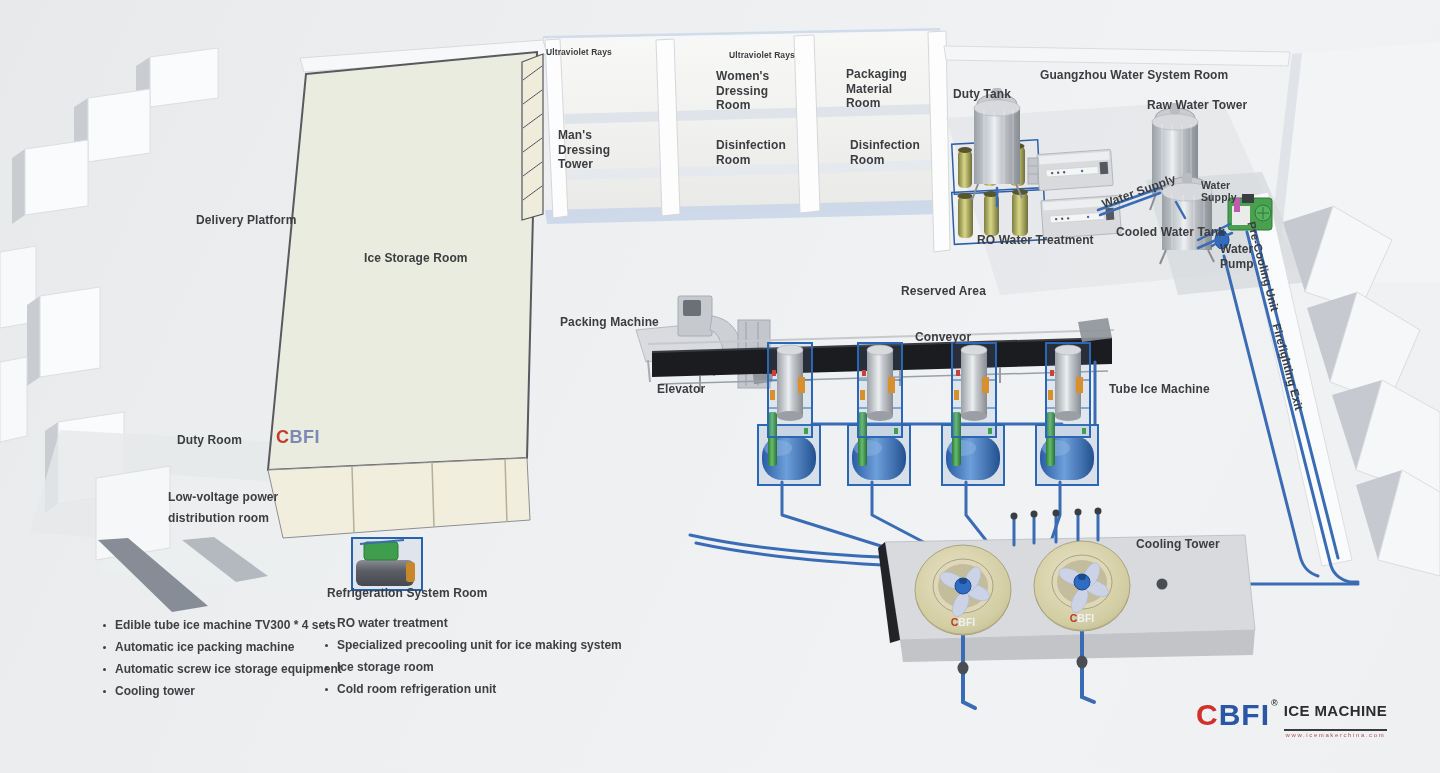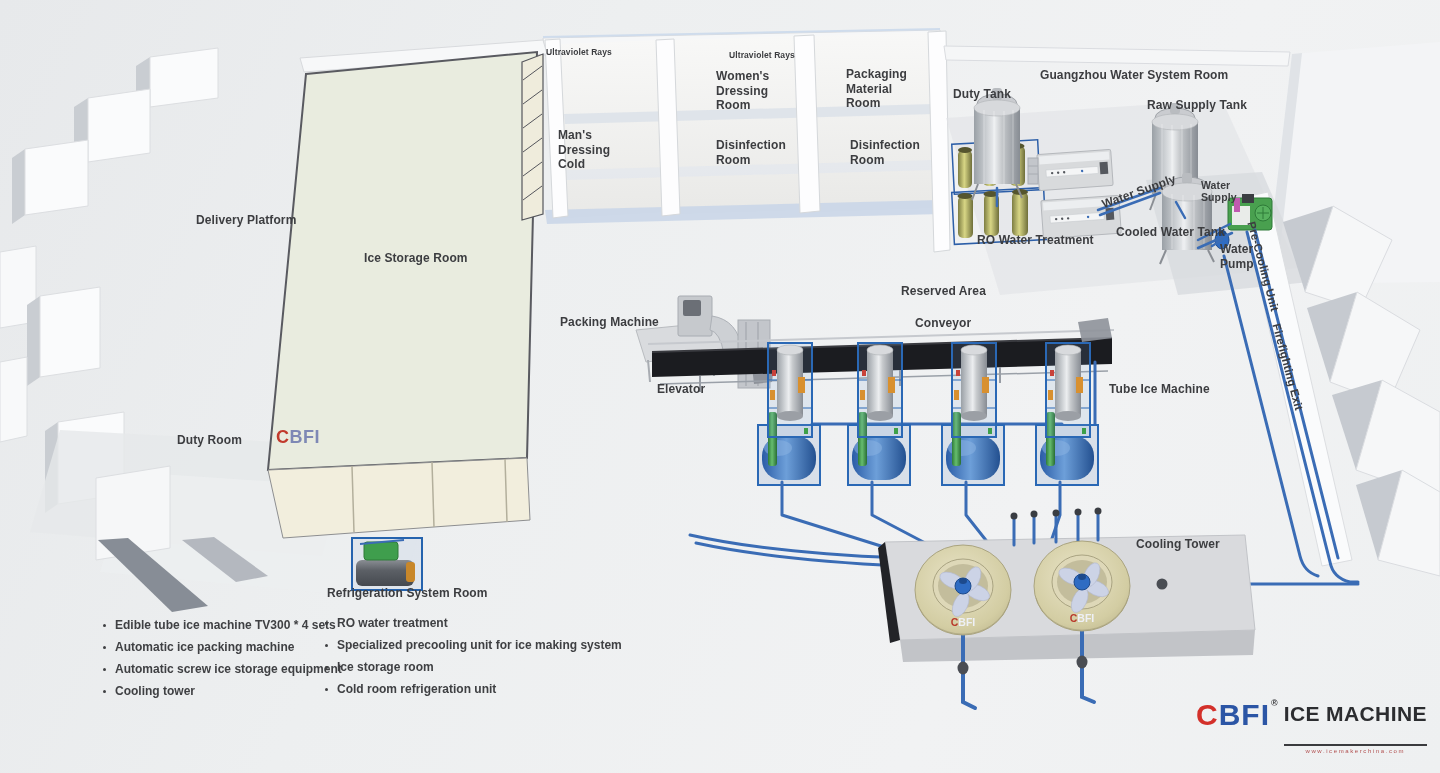--- a/index.html
+++ b/index.html
@@ -21,22 +21,22 @@
   .legend .row{display:flex;align-items:center;margin-bottom:8px;text-align:center;}
   .legend .bullet{width:3px;height:3px;border-radius:50%;background:#3f4043;margin-right:9px;flex:0 0 auto;}
   .legend .txt{font-size:12px;font-weight:600;white-space:nowrap;}
   .disclaimer{position:absolute;width:500px;font-size:9.3px;font-weight:700;color:#2f3033;letter-spacing:.05px;}
   .logo{position:absolute;display:flex;align-items:flex-start;}
   .logo .word{font-size:30px;font-weight:800;line-height:1;letter-spacing:1px;}
   .logo .c{color:#d3302a;}
   .logo .rest{color:#2b55a5;}
   .logo .reg{font-size:9px;color:#3a3b3e;margin:-2px 6px 0 1px;font-weight:700;}
   .logo .right{display:flex;flex-direction:column;align-items:center;margin-top:3px;}
-  .logo .im{font-size:21px;font-weight:700;color:#2c2d30;letter-spacing:.4px;
-    border-bottom:2.5px solid #3a3b3e;padding-bottom:19px;line-height:1.05;white-space:nowrap;}
+  .logo .im{font-size:15px;font-weight:700;color:#2c2d30;letter-spacing:.4px;
+    border-bottom:2.5px solid #3a3b3e;padding-bottom:10px;line-height:1.05;white-space:nowrap;}
   .logo .site{font-size:6px;color:#b25050;letter-spacing:1.6px;margin-top:1.5px;white-space:nowrap;}
 </style>
 </head>
 <body>
 
 <div class="scene">
 
 <svg viewBox="0 0 1440 773" width="1440" height="773">
   <defs>
     <linearGradient id="wallface" x1="0" y1="0" x2="0" y2="1">
@@ -395,52 +395,54 @@
     <use href="#ctw" x="1082" y="586"></use>
   </g>
   <text x="963" y="626" text-anchor="middle" font-family="Liberation Sans, sans-serif" font-size="10.5" font-weight="bold"><tspan fill="#b93a2c">C</tspan><tspan fill="#eef0f6">BFI</tspan></text>
   <text x="1082" y="622" text-anchor="middle" font-family="Liberation Sans, sans-serif" font-size="10.5" font-weight="bold"><tspan fill="#b93a2c">C</tspan><tspan fill="#eef0f6">BFI</tspan></text>
 </svg>
 
 <div class="lbl sm" style="left:546px;top:47px">Ultraviolet Rays</div>
 <div class="lbl sm" style="left:729px;top:50px">Ultraviolet Rays</div>
 <div class="lbl" style="left:558px;top:128px">Man's
 Dressing
-Cold</div>
+Tower</div>
 <div class="lbl" style="left:716px;top:69px">Women's
 Dressing
 Room</div>
 <div class="lbl" style="left:716px;top:138px">Disinfection
 Room</div>
 <div class="lbl" style="left:846px;top:67px">Packaging
 Material
 Room</div>
 <div class="lbl" style="left:850px;top:138px">Disinfection
 Room</div>
 <div class="lbl" style="left:1040px;top:68px">Guangzhou Water System Room</div>
 <div class="lbl" style="left:953px;top:87px">Duty Tank</div>
-<div class="lbl" style="left:1147px;top:98px">Raw Supply Tank</div>
+<div class="lbl" style="left:1147px;top:98px">Raw Water Tower</div>
 <div class="lbl rot-ws" style="left:1100px;top:198px">Water Supply</div>
 <div class="lbl xs" style="left:1201px;top:180px">Water
 Supply</div>
 <div class="lbl" style="left:1116px;top:225px">Cooled Water Tank</div>
 <div class="lbl" style="left:1220px;top:242px">Water
 Pump</div>
 <div class="lbl rot-corr" style="left:1258px;top:220px">Pre-Cooling Unit</div>
 <div class="lbl rot-corr" style="left:1283px;top:322px">Firefighting Exit</div>
 <div class="lbl" style="left:977px;top:233px">RO Water Treatment</div>
 <div class="lbl" style="left:196px;top:213px">Delivery Platform</div>
 <div class="lbl" style="left:364px;top:251px">Ice Storage Room</div>
 <div class="lbl" style="left:901px;top:284px">Reserved Area</div>
 <div class="lbl" style="left:560px;top:315px">Packing Machine</div>
 <div class="lbl" style="left:657px;top:382px">Elevator</div>
-<div class="lbl" style="left:915px;top:316px">Conveyor</div>
+<div class="lbl" style="left:915px;top:330px">Conveyor</div>
 <div class="lbl" style="left:1109px;top:382px">Tube Ice Machine</div>
 <div class="lbl" style="left:177px;top:433px">Duty Room</div>
 <div class="lbl cbfi-wall" style="left:276px;top:427px"><span class="c">C</span><span class="rest">BFI</span></div>
+<div class="lbl wide" style="left:168px;top:487px">Low-voltage power
+distribution room</div>
 <div class="lbl" style="left:327px;top:586px">Refrigeration System Room</div>
 <div class="lbl" style="left:1136px;top:537px">Cooling Tower</div>
 
 <div class="legend" style="left:103px;top:618px">
   <div class="row">
         <span class="bullet"></span>
         <span class="txt">Edible tube ice machine TV300 * 4 sets</span>
       </div>
   <div class="row">
         <span class="bullet"></span>

